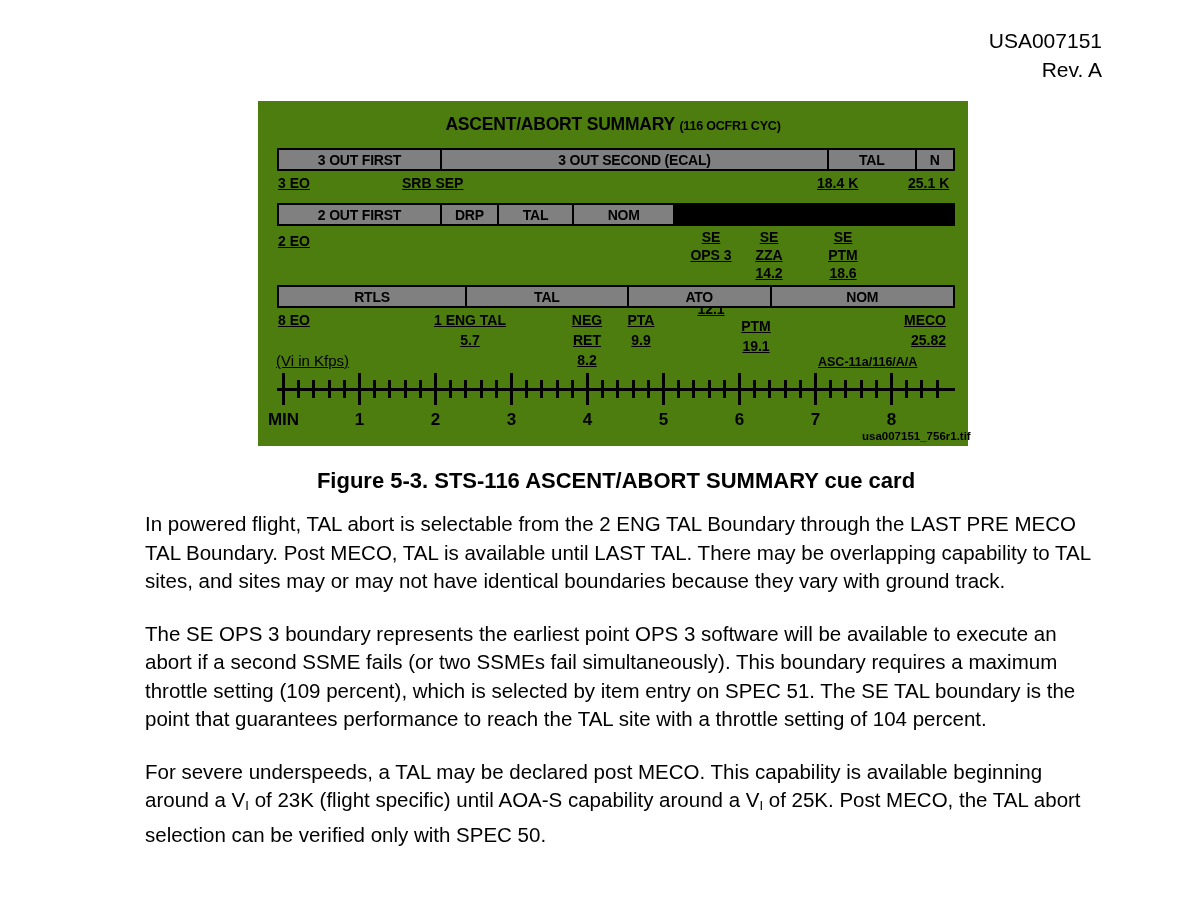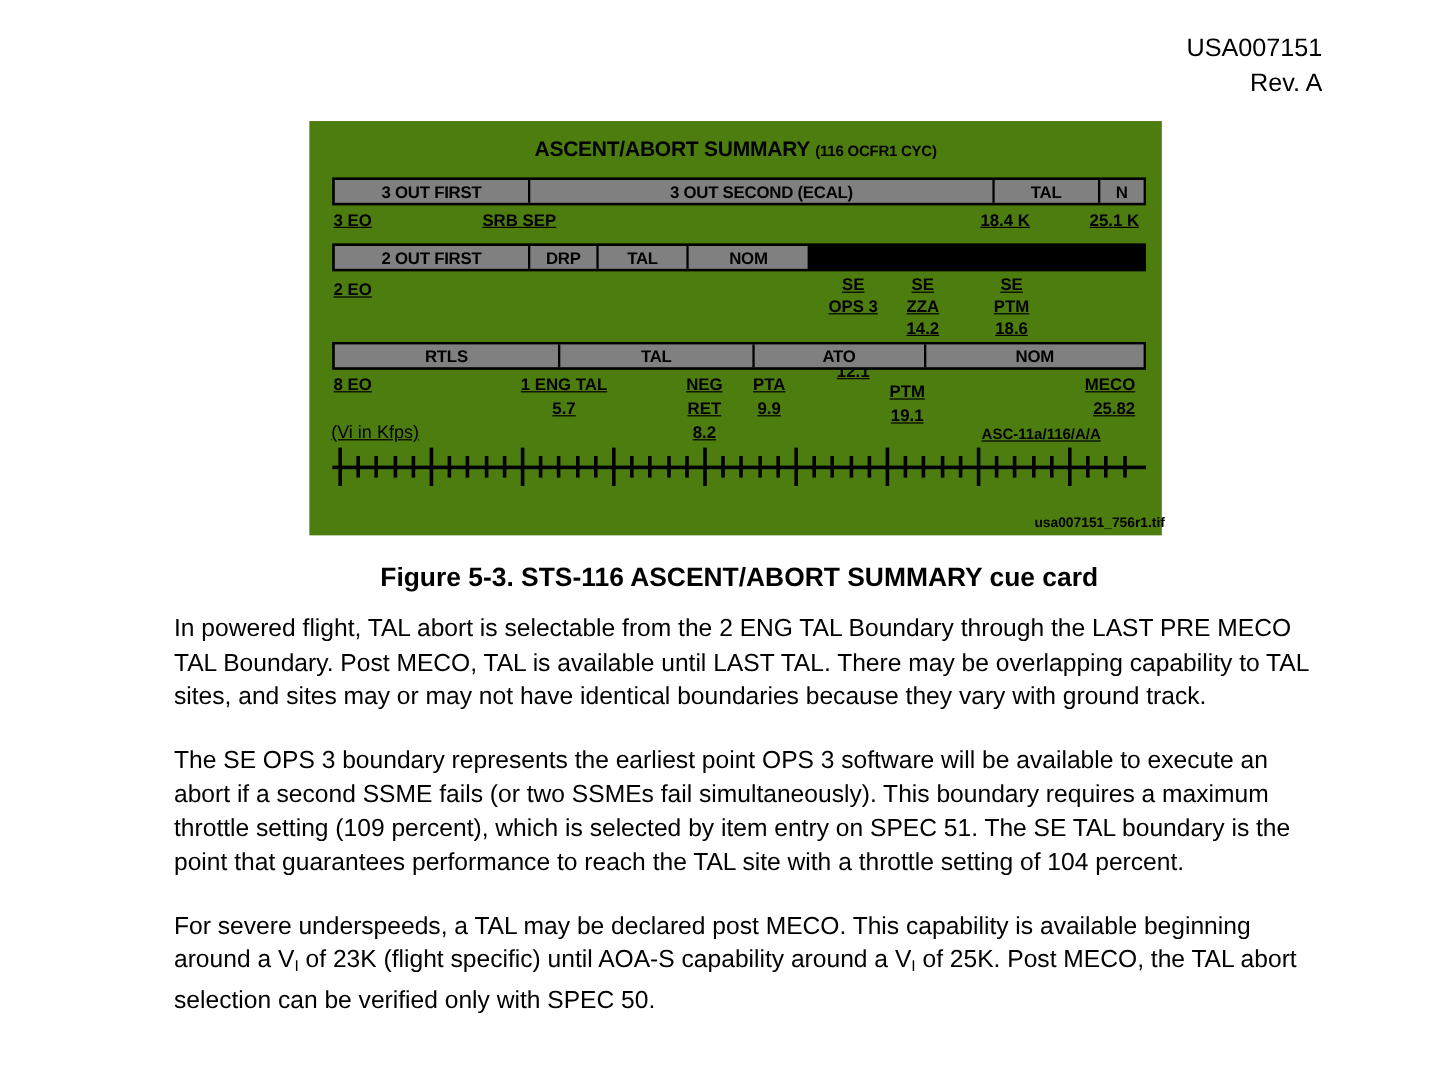--- a/index.html
+++ b/index.html
@@ -202,20 +202,31 @@
           <div class="tick minor" style="left: 552.2px;"></div>
           <div class="tick minor" style="left: 567.4px;"></div>
           <div class="tick minor" style="left: 582.6px;"></div>
           <div class="tick minor" style="left: 597.8px;"></div>
           <div class="tick major" style="left: 613px;"></div>
           <div class="tick minor" style="left: 628.2px;"></div>
           <div class="tick minor" style="left: 643.4px;"></div>
           <div class="tick minor" style="left: 658.6px;"></div>
         </div>
     </div>
+    <div class="scale-labels" id="scale-labels">
+        <div class="slab" style="left: 6.5px;">MIN</div>
+        <div class="slab" style="left: 82.5px;">1</div>
+        <div class="slab" style="left: 158.5px;">2</div>
+        <div class="slab" style="left: 234.5px;">3</div>
+        <div class="slab" style="left: 310.5px;">4</div>
+        <div class="slab" style="left: 386.5px;">5</div>
+        <div class="slab" style="left: 462.5px;">6</div>
+        <div class="slab" style="left: 538.5px;">7</div>
+        <div class="slab" style="left: 614.5px;">8</div>
+      </div>
 
   </div>
 </div>
 
 <div class="tif-label">usa007151_756r1.tif</div>
 
 <div class="caption">Figure 5-3.  STS-116 ASCENT/ABORT SUMMARY cue card</div>
 
 <div class="body-text">
   <p>In powered flight, TAL abort is selectable from the 2 ENG TAL Boundary through the LAST PRE MECO TAL Boundary.  Post MECO, TAL is available until LAST TAL.  There may be overlapping capability to TAL sites, and sites may or may not have identical boundaries because they vary with ground track.</p>

